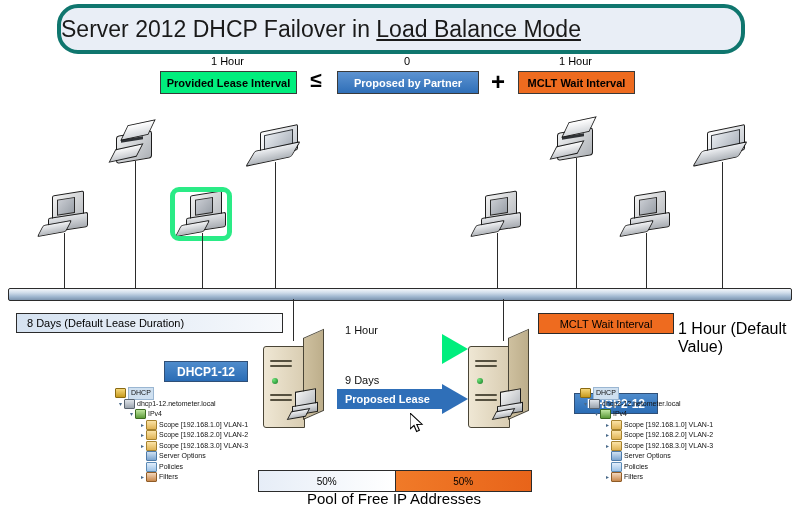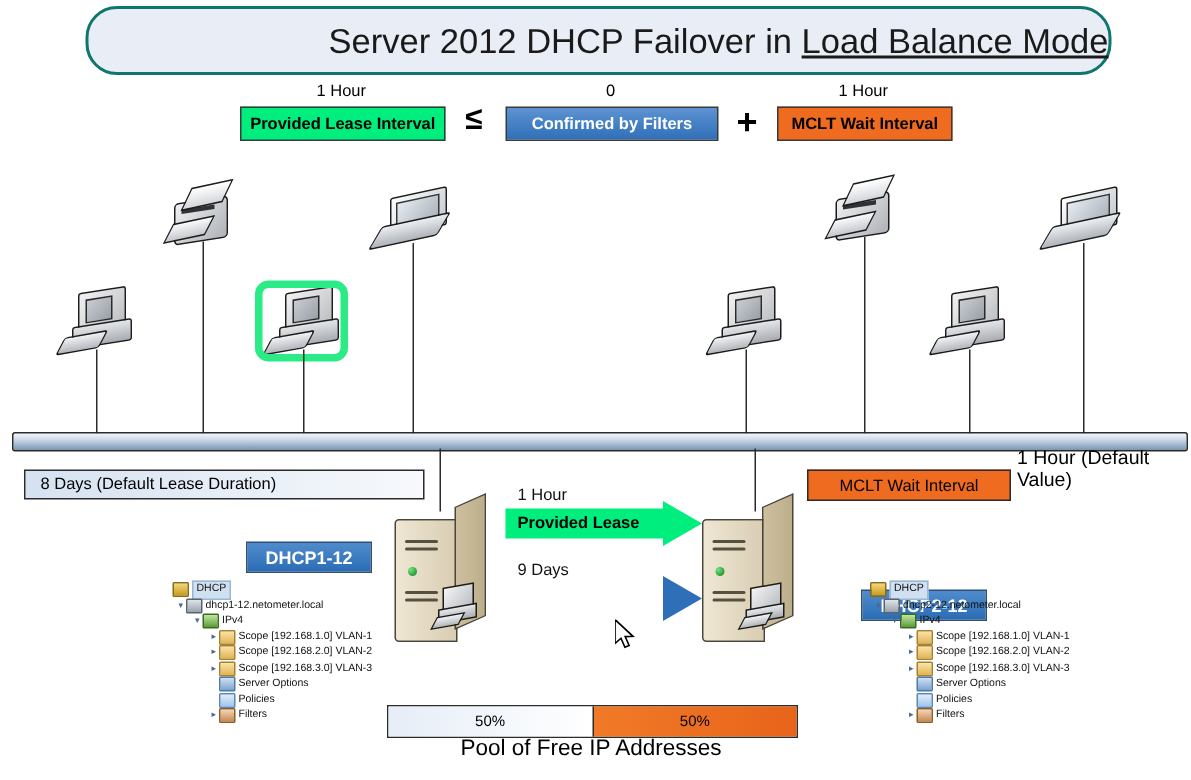--- a/index.html
+++ b/index.html
@@ -1,22 +1,22 @@
 <!DOCTYPE html>
 <html><head>
 <meta charset="utf-8">
 <style>
   html,body{margin:0;padding:0;background:#fff;}
   body{width:794px;height:520px;position:relative;overflow:hidden;
        font-family:"Liberation Sans",sans-serif;color:#000;}
   .abs{position:absolute;}
 
   
-  #title-box{left:57px;top:4px;width:680px;height:42px;border:2px solid #0f766e;
-    border-radius:21px;background:#e9eef6;display:flex;align-items:center;justify-content:flex-end;}
+  #title-box{left:57px;top:4px;width:680px;height:42px;border:4px solid #0f766e;
+    border-radius:21px;background:#e9eef6;display:flex;align-items:center;justify-content:flex-start;}
   #title-text{font-size:23px;color:#1a1a1a;white-space:nowrap;}
   #title-text .u{text-decoration:underline;}
 
   
   .f-cap{font-size:11px;text-align:center;}
   .f-box{height:21px;border:1px solid #3a3a3a;display:flex;align-items:center;
          justify-content:center;font-size:11px;font-weight:bold;}
   #fbox-green{left:160px;top:71px;width:135px;background:#00ee7d;color:#000;}
   #fcap-green{left:160px;top:55px;width:135px;}
   #fbox-blue{left:337px;top:71px;width:140px;background:linear-gradient(180deg,#5d93d1,#2f6fb8);color:#fff;}
@@ -103,21 +103,21 @@
   .arrowhead{position:absolute;top:-5px;width:0;height:0;border-top:15px solid transparent;
     border-bottom:15px solid transparent;}
   .acap{position:absolute;font-size:11px;color:#111;}
 
   
   #dur-box{left:16px;top:313px;width:267px;height:20px;border:1px solid #2b2b2b;
     background:linear-gradient(90deg,#d5e2f1,#f7f9fc);display:flex;align-items:center;
     padding-left:10px;box-sizing:border-box;font-size:11px;}
   #mclt-box{left:538px;top:313px;width:134px;height:19px;border:1px solid #2b2b2b;
     background:#ee6b1f;display:flex;align-items:center;justify-content:center;font-size:11px;}
-  #mclt-cap{left:678px;top:297px;font-size:13px;}
+  #mclt-cap{left:678px;top:320px;font-size:16px;}
 
   
   .tree{position:absolute;font-size:7px;line-height:10.5px;color:#111;white-space:nowrap;}
   .tr{display:flex;align-items:center;height:10.5px;}
   .chev{width:7px;display:inline-block;color:#4a6a8a;font-size:6px;text-align:center;}
   .ico{display:inline-block;width:9px;height:8px;margin-right:2px;vertical-align:-1px;border-radius:1px;}
   .ico-dhcp{background:linear-gradient(180deg,#f5d77a,#c79a1d);border:1px solid #8a6a12;}
   .ico-srv{background:linear-gradient(180deg,#dfe4ea,#9aa3ad);border:1px solid #5a6470;}
   .ico-ipv4{background:linear-gradient(180deg,#bfe6a0,#5c9b3a);border:1px solid #3c6b22;}
   .ico-fold{background:linear-gradient(180deg,#fbe3a6,#e0b455);border:1px solid #a6822e;}
@@ -142,21 +142,21 @@
 <div class="abs" id="title-box">
   <div id="title-text"><span>Server 2012 DHCP Failover in </span><span class="u">Load Balance Mode</span></div>
 </div>
 
 <div class="abs f-cap" id="fcap-green">1 Hour</div>
 <div class="abs f-box" id="fbox-green">Provided Lease Interval</div>
 
 <div class="abs" id="op-le">≤</div>
 
 <div class="abs f-cap" id="fcap-blue">0</div>
-<div class="abs f-box" id="fbox-blue">Confirmed by Filters</div>
+<div class="abs f-box" id="fbox-blue">Proposed by Partner</div>
 
 <div class="abs" id="op-plus">+</div>
 
 <div class="abs f-cap" id="fcap-orange">1 Hour</div>
 <div class="abs f-box" id="fbox-orange">MCLT Wait Interval</div>
 
 <div id="devices-layer">
     <div class="dev pc" style="left: 40px; top: 193px;">
       <div class="mon"></div>
       <div class="base"></div>
@@ -244,26 +244,26 @@
   <div class="mini">
       <div class="m"></div>
       <div class="b"></div>
       <div class="k"></div>
     </div>
 </div>
 <div class="abs pill" style="left:574px;top:361px;width:82px;margin-top:32px;">DHCP2-12</div>
 
 <div class="abs acap" style="left:345px;top:324px;">1 Hour</div>
 <div class="abs arrowwrap" style="left:337px;top:339px;width:131px;">
-  <div class="arrowbar" style="width:105px;background:#00ee7d;color:#000;">Provided Lease</div>
   <div class="arrowhead" style="left:105px;border-left:26px solid #00ee7d;"></div>
 </div>
 
 <div class="abs acap" style="left:345px;top:374px;">9 Days</div>
 <div class="abs arrowwrap" style="left:337px;top:389px;width:131px;">
+  <div class="arrowbar" style="width:105px;background:#2f6fb8;color:#fff;">Proposed Lease</div>
   <div class="arrowhead" style="left:105px;border-left:26px solid #2f6fb8;"></div>
 </div>
 
 <div class="tree" style="left:108px;top:388px;">
   <div class="tr">
     <span class="chev"></span>
       <span class="ico ico-dhcp"></span>
     <span class="root-sel">DHCP</span>
   </div>
   <div class="tr" style="padding-left:9px;">

